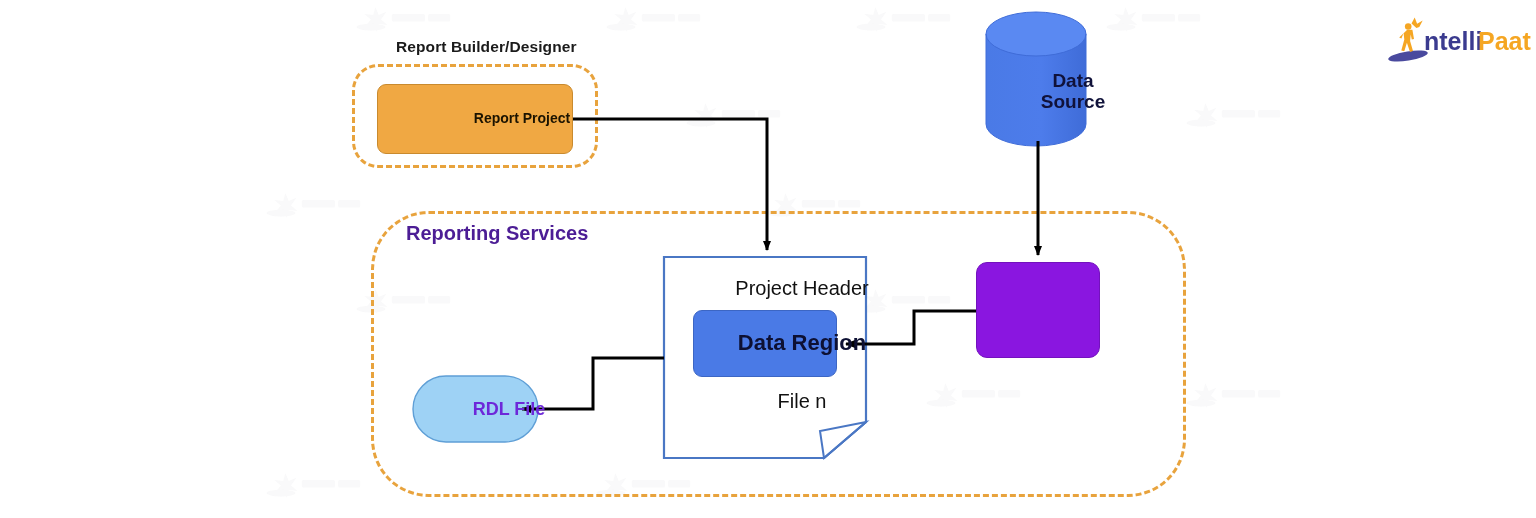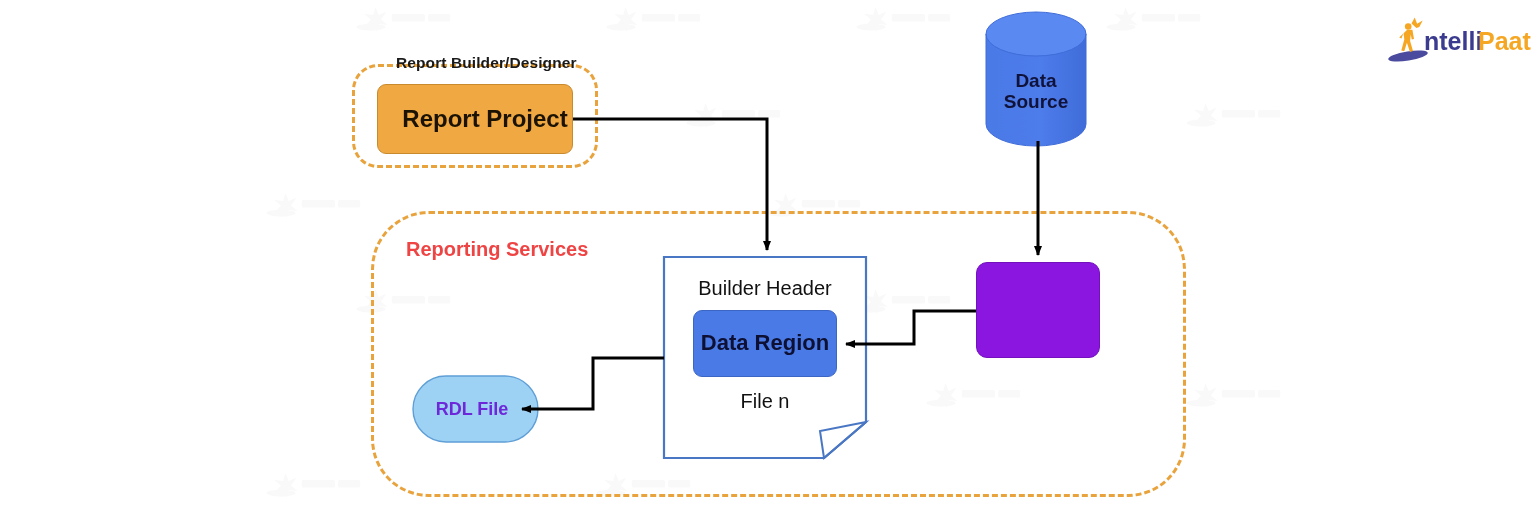--- a/index.html
+++ b/index.html
@@ -27,27 +27,27 @@
   .node-label {
     position: absolute;
     display: flex;
     align-items: center;
     justify-content: center;
     text-align: center;
     pointer-events: none;
     color: #0d1033;
     font-weight: bold;
     line-height: 1.12;
+    margin-left: 37px;
   }
   .plain-label {
     position: absolute;
     color: #1a1a1a;
     font-weight: bold;
     white-space: nowrap;
-    margin-top: 16px;
   }
   
   #rb-group-label {
     left: 396px; top: 38px;
     font-size: 15.5px;
     letter-spacing: 0.1px;
   }
   #rb-dashed {
     position: absolute;
     left: 352px; top: 64px;
@@ -61,37 +61,37 @@
     left: 377px; top: 84px;
     width: 196px; height: 70px;
     background: #f0a843;
     border: 1.5px solid #c98a2e;
     border-radius: 9px;
     box-sizing: border-box;
   }
   #report-project-text {
     left: 377px; top: 84px;
     width: 216px; height: 70px;
-    font-size: 24px;
+    font-size: 14px;
     color: #1b1300;
     text-align: right;
   }
   
   #rs-dashed {
     position: absolute;
     left: 371px; top: 211px;
     width: 815px; height: 286px;
     border: 3px dashed #e8a33d;
     border-radius: 58px;
     box-sizing: border-box;
   }
   #rs-group-label {
     left: 406px; top: 222px;
     font-size: 20px;
-    color: #ef4444;
+    color: #4c1d95;
   }
   
   #data-source-text {
     left: 986px; top: 62px;
     width: 100px; height: 58px;
     font-size: 19px;
     color: #10123a;
   }
   
   #data-set-box {
@@ -295,21 +295,21 @@
 
   <div class="node-label" id="data-source-text">
     <span style="display:block">
       <span>Data</span><br>
       <span>Source</span>
     </span>
   </div>
 
   <div id="data-set-box"></div>
 
-  <div class="node-label" id="report-header-text">Builder Header</div>
+  <div class="node-label" id="report-header-text">Project Header</div>
   <div class="node-label" id="page-n-text">File n</div>
 
   <div id="data-region-box"></div>
   <div class="node-label" id="data-region-text">Data Region</div>
 
   <div class="node-label" id="rdl-file-text">RDL File</div>
 
   <svg id="logo" viewBox="0 0 146 50">
 
     <ellipse cx="22" cy="42" rx="20" ry="4.6" fill="#4a4a9e" transform="rotate(-9 22 42)"></ellipse>

